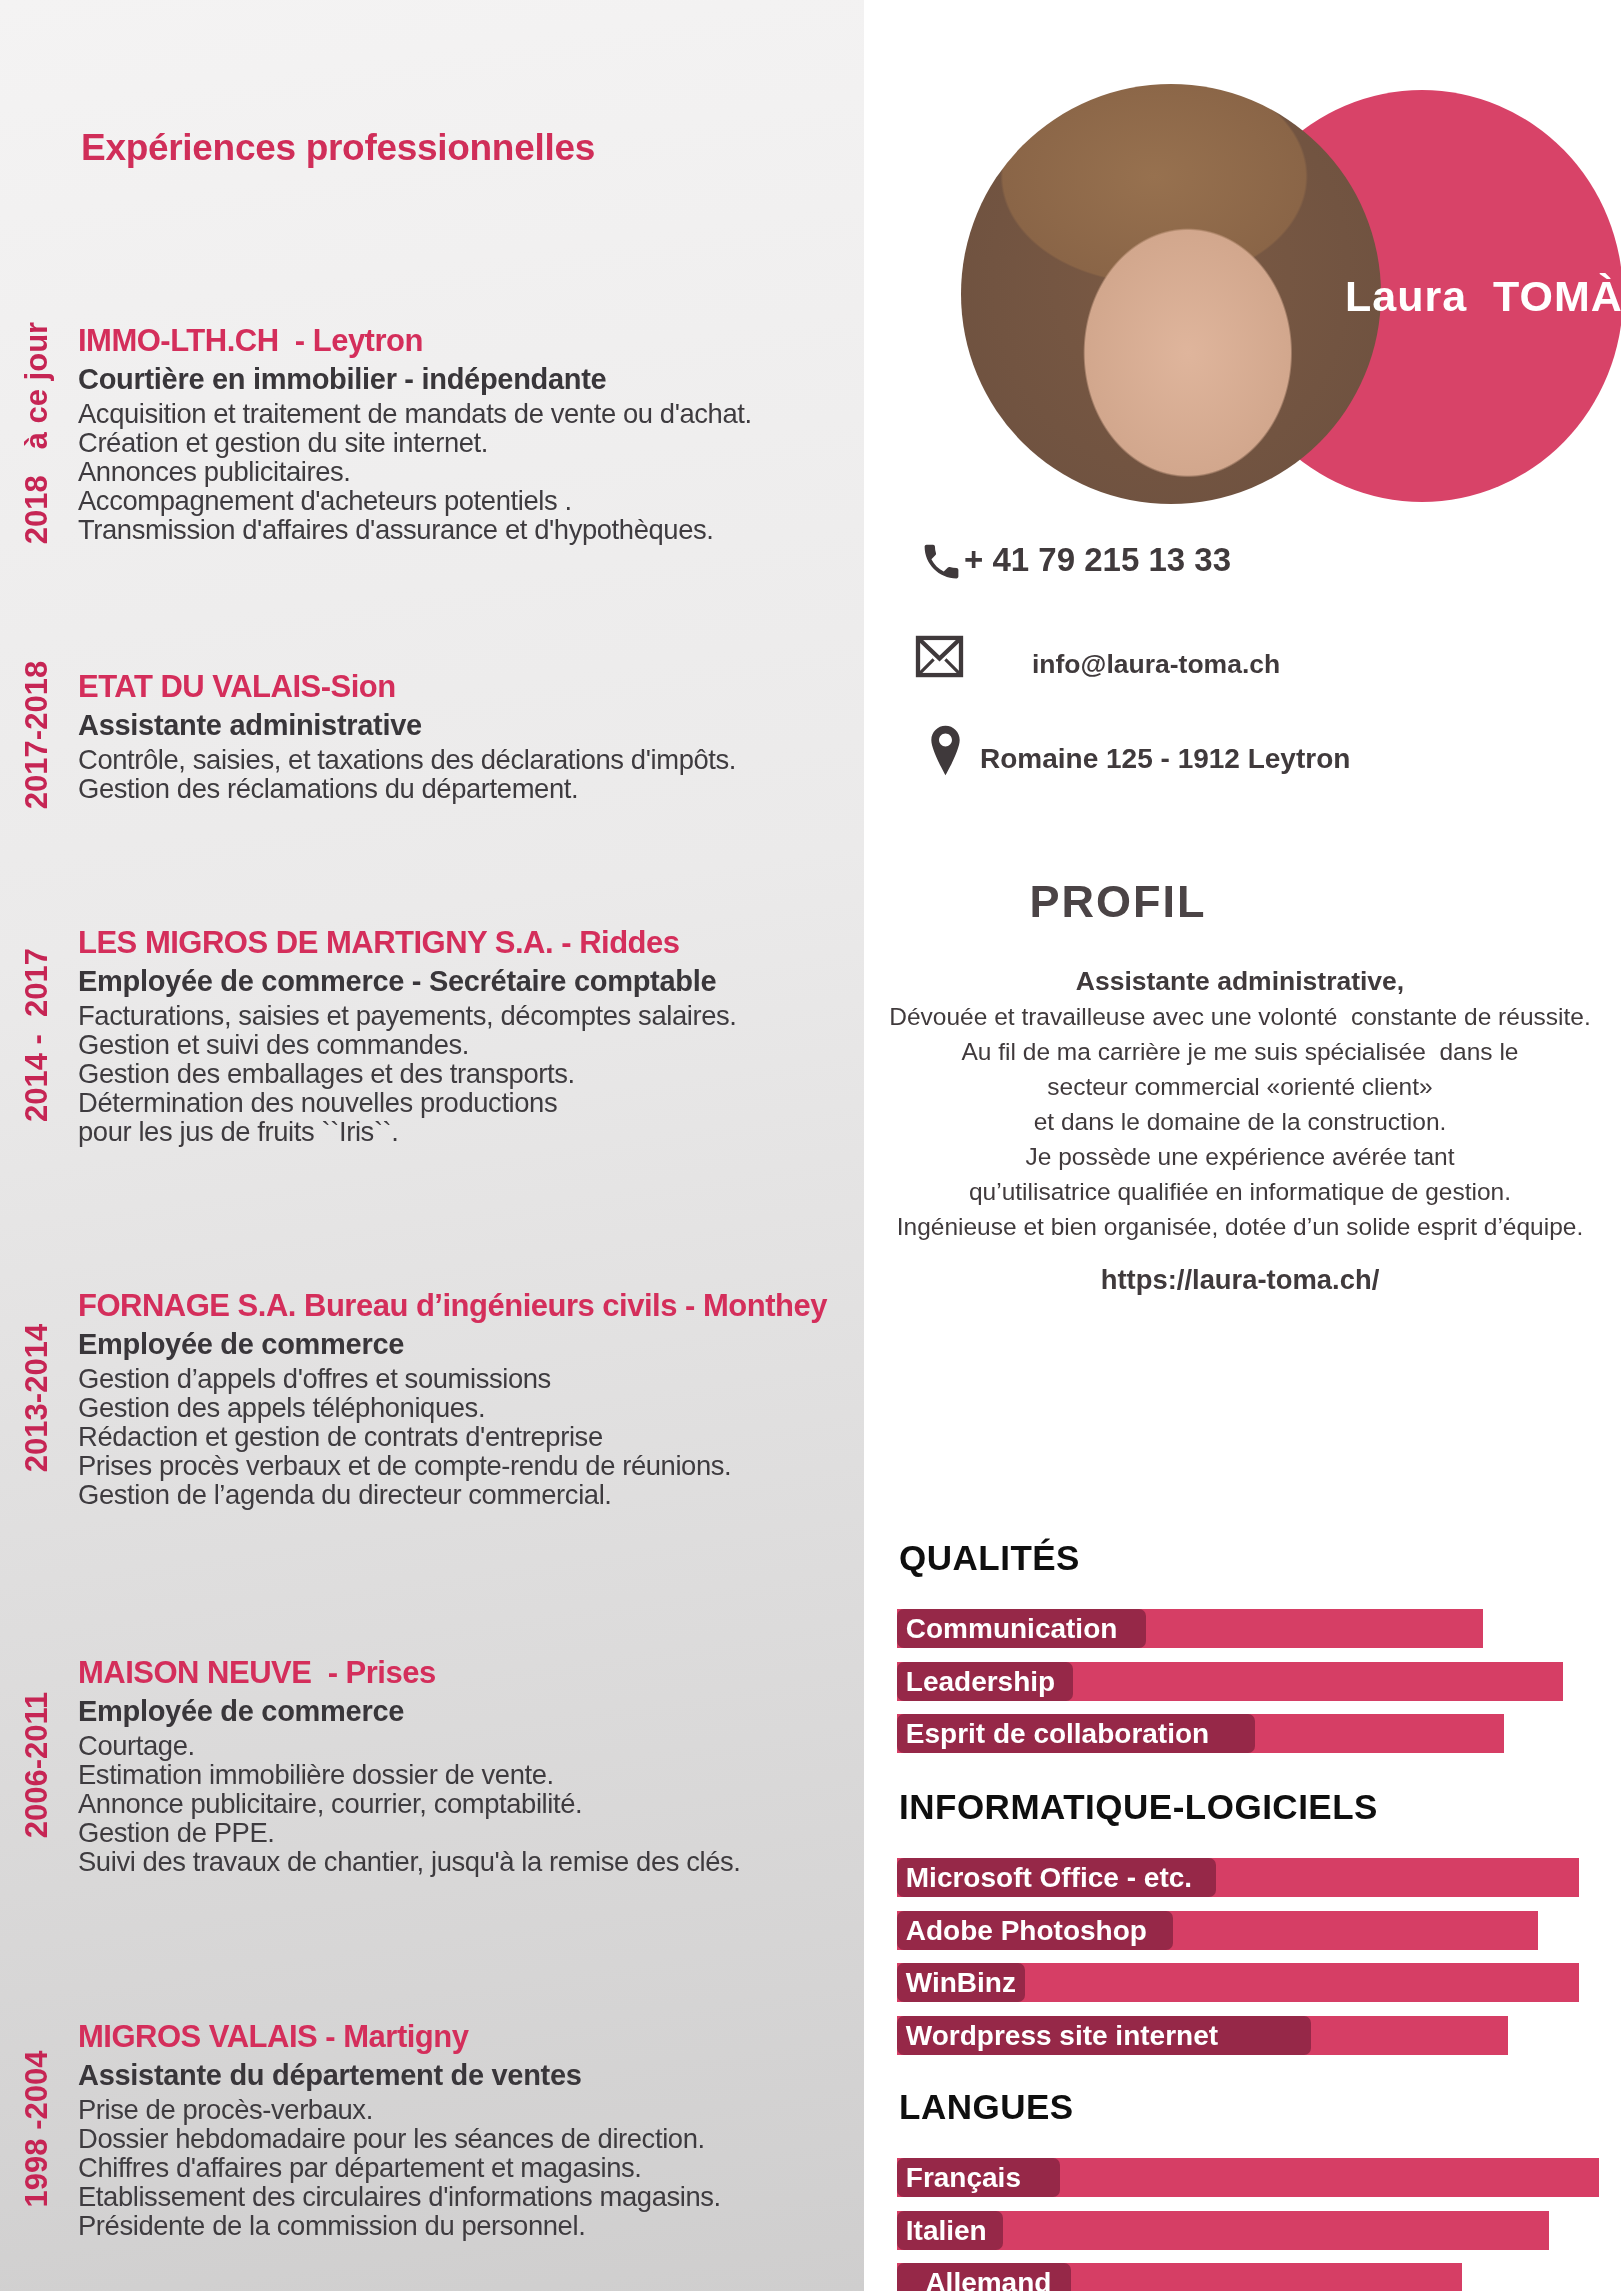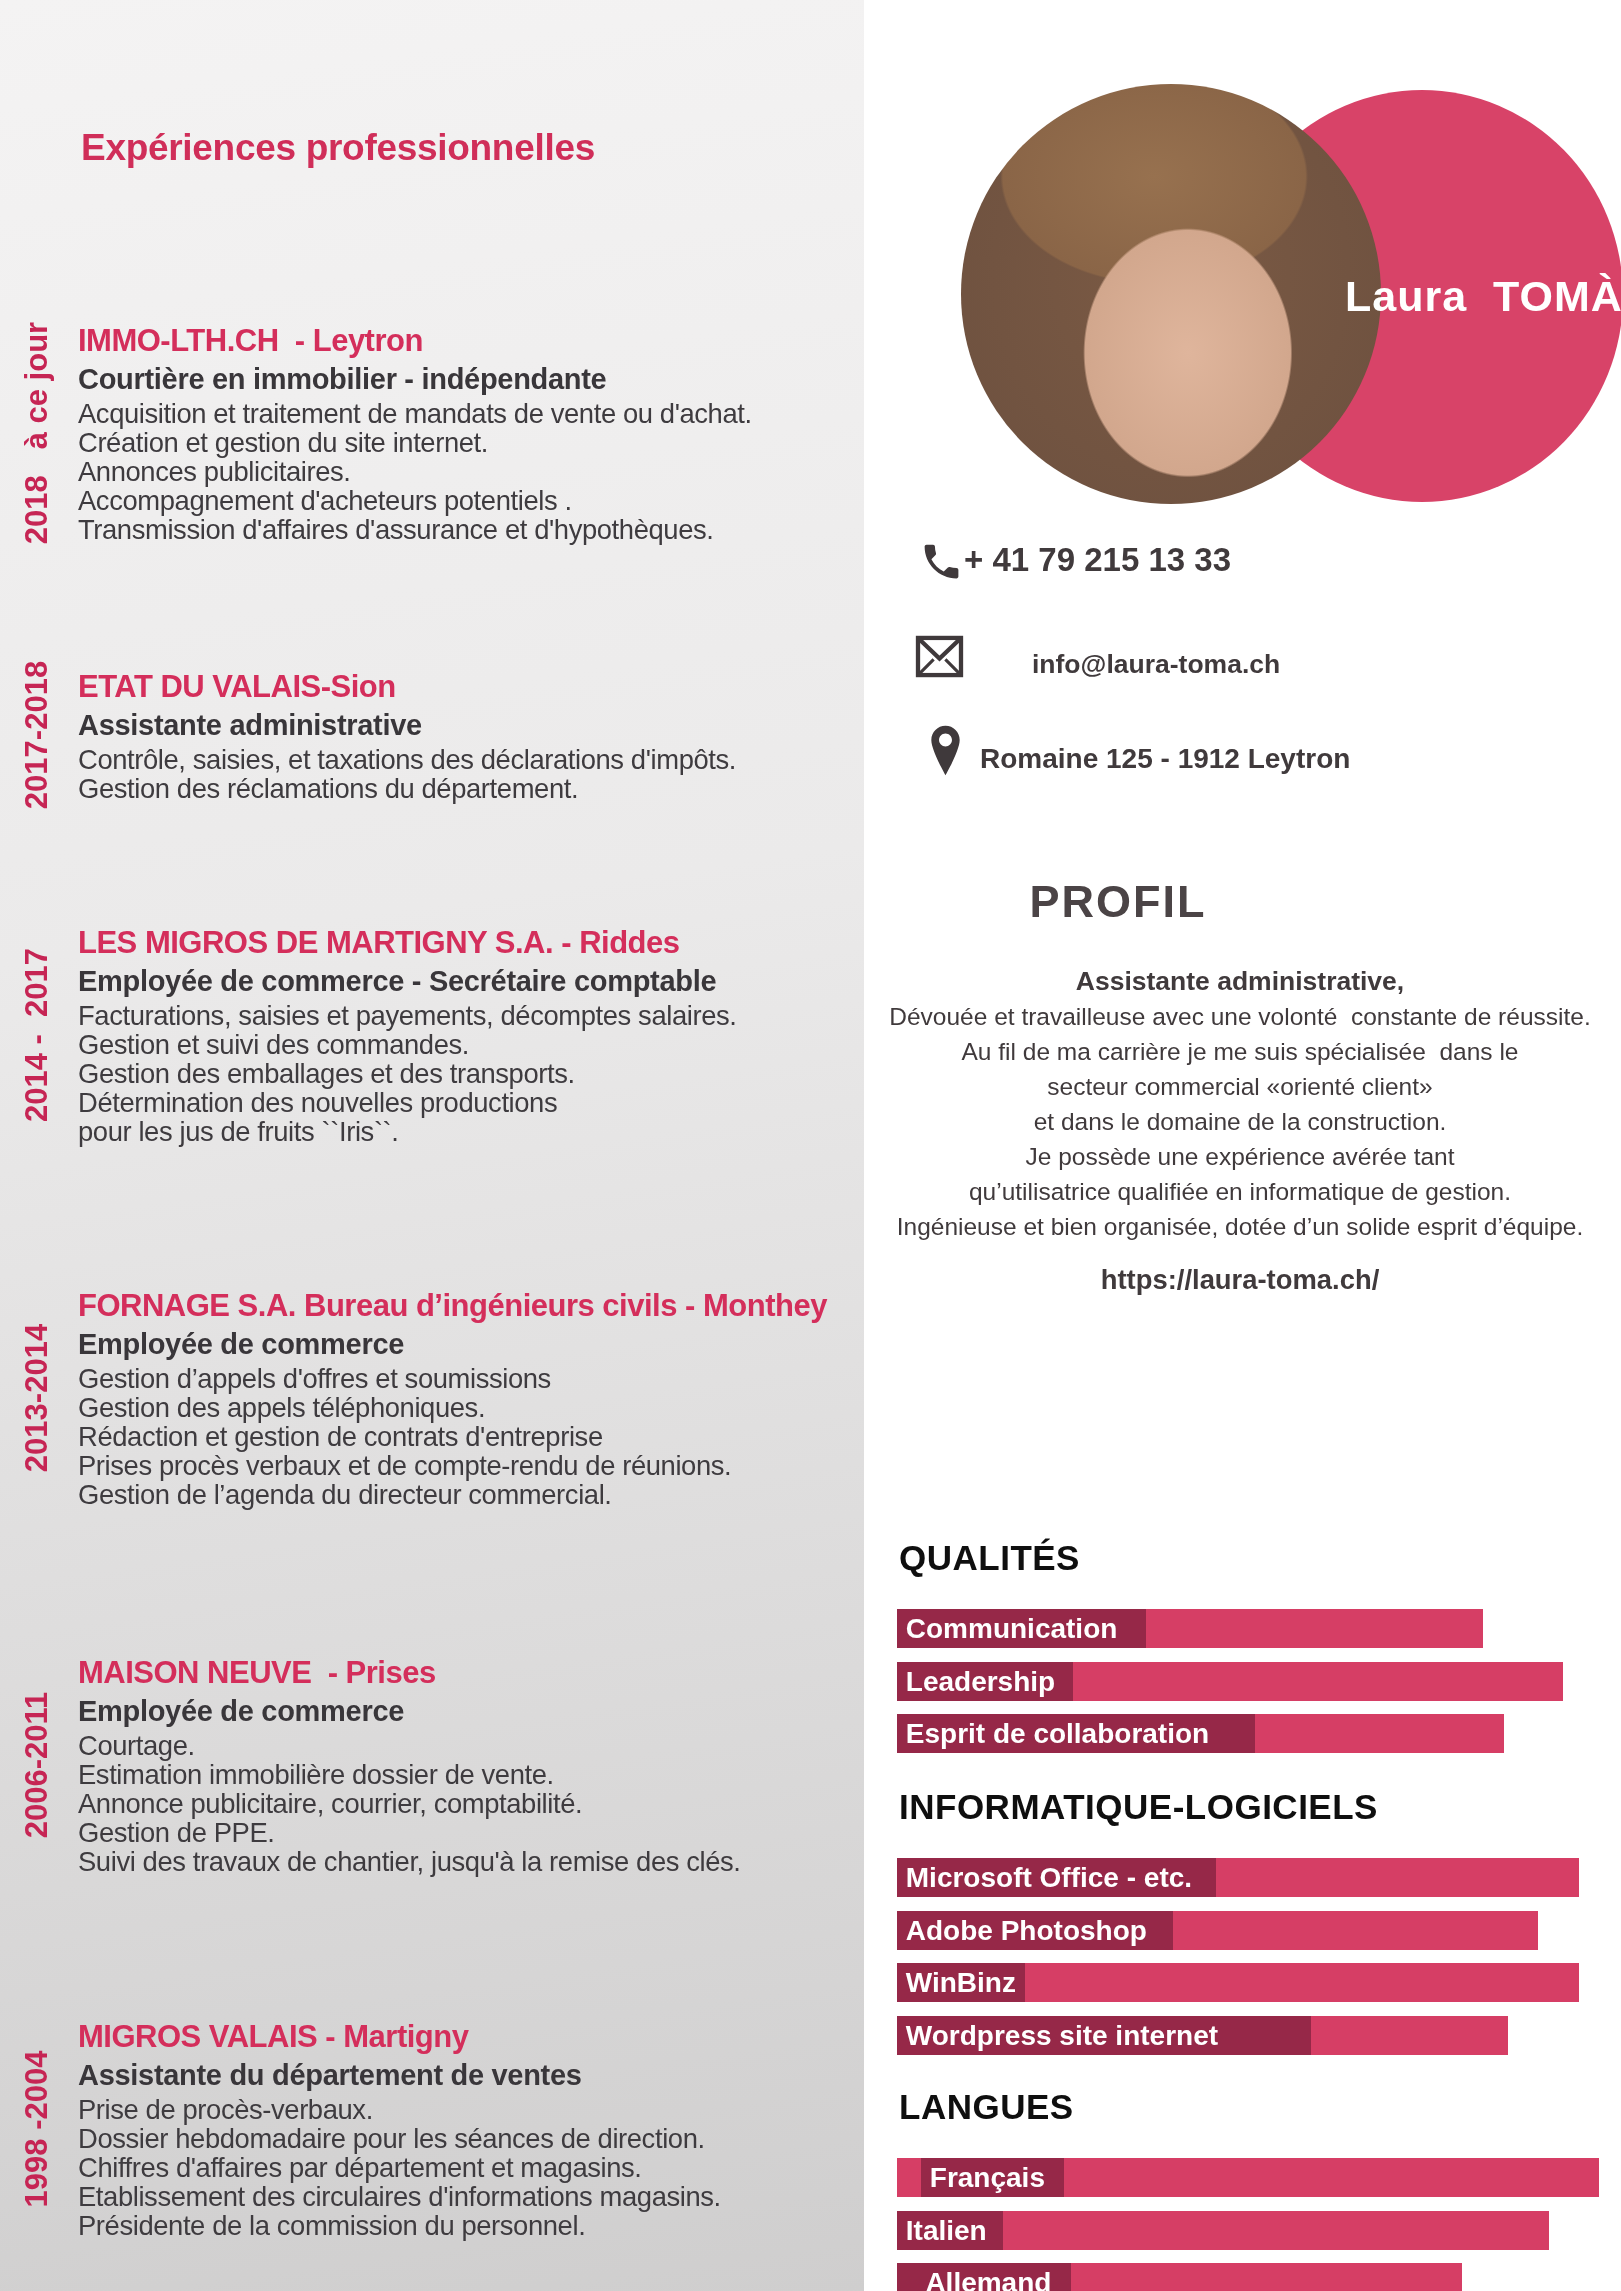--- a/index.html
+++ b/index.html
@@ -42,21 +42,21 @@
   .profile-body{white-space:pre-wrap;}
   .site-url{position:absolute;left:853px;top:1264px;width:774px;text-align:center;
     font-size:27.4px;font-weight:700;color:#403a3c;}
 
   
   .skill-section{position:absolute;left:897px;width:725px;}
   .skill-heading{margin:16px 0 31px 2px;font-size:35px;font-weight:700;color:#0f0f0f;letter-spacing:0.5px;line-height:41px;}
   .bar-row{position:relative;height:39px;margin-bottom:13.7px;}
   .bar-fill{position:absolute;left:0;top:0;height:39px;background:#d63e65;}
   .bar-label{position:absolute;left:0;top:0;height:39px;background:#962848;color:#ffffff;
-    font-size:28px;font-weight:700;line-height:39px;padding-left:8.8px;box-sizing:border-box;white-space:nowrap;}
+    font-size:28px;font-weight:700;line-height:39px;padding-left:8.8px;box-sizing:border-box;white-space:nowrap;border-radius:7px;}
 </style>
 </head>
 <body>
 
 <div class="page">
 
   <div class="left-col">
     <div class="exp-heading">Expériences professionnelles</div>
 
     <div class="job" style="top:321px;">
@@ -207,21 +207,21 @@
     <div class="bar-row">
         <div class="bar-fill" style="width: 611px;"></div>
         <div class="bar-label" style="width: 414px;">Wordpress site internet</div>
       </div>
   </div>
 
   <div class="skill-section" style="top:2070px;">
     <h2 class="skill-heading">LANGUES</h2>
     <div class="bar-row">
         <div class="bar-fill" style="width: 702px;"></div>
-        <div class="bar-label" style="width: 143px; margin-left: 24px;">Français</div>
+        <div class="bar-label" style="width: 163px;">Français</div>
       </div>
     <div class="bar-row">
         <div class="bar-fill" style="width: 652px;"></div>
         <div class="bar-label" style="width: 106px;">Italien</div>
       </div>
     <div class="bar-row">
         <div class="bar-fill" style="width: 565px;"></div>
         <div class="bar-label" style="width: 174px; text-align: center;">Allemand</div>
       </div>
   </div>

